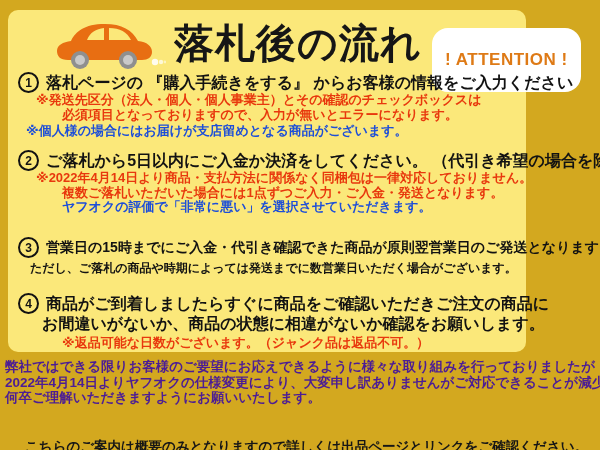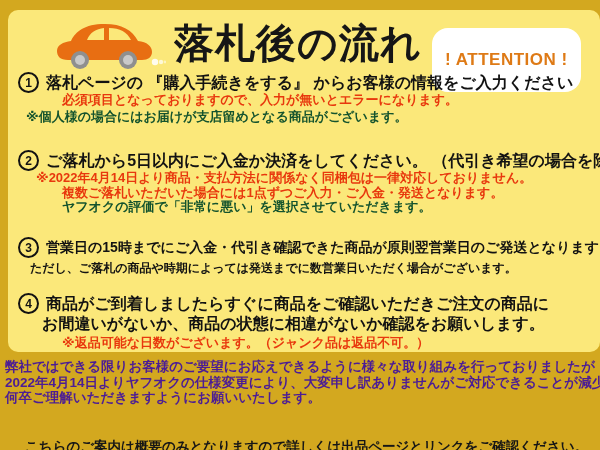--- a/index.html
+++ b/index.html
@@ -3,21 +3,21 @@
 <meta charset="utf-8">
 <style>
   html,body{margin:0;padding:0;}
   body{
     width:600px;height:450px;position:relative;overflow:hidden;
     background:#D3A81F;
     font-family:"Liberation Sans","DejaVu Sans",sans-serif;
     -webkit-font-smoothing:antialiased;
   }
   .panel{
-    position:absolute;left:8px;top:10px;width:592px;height:342px;
+    position:absolute;left:8px;top:10px;width:518px;height:342px;
     background:#FBE87A;border-radius:10px;
   }
   
   .car{position:absolute;left:46px;top:6px;width:112px;height:58px;}
   .title{
     position:absolute;left:166px;top:6px;
     font-size:40px;font-weight:900;color:#161616;letter-spacing:1px;
     white-space:nowrap;
   }
   .badge{
@@ -43,21 +43,21 @@
   .sec3 .h2{font-size:12px;margin-left:12px;}
   .num{
     flex:0 0 auto;width:17px;height:17px;border:2px solid #121212;border-radius:50%;
     display:inline-flex;align-items:center;justify-content:center;
     font-size:12px;font-weight:900;line-height:1;
   }
   .note{
     font-size:13px;font-weight:900;line-height:14.5px;white-space:nowrap;
   }
   .red{color:#E8380D;}
-  .blk{color:#14532d;}
+  .blk{color:#1d4ed8;}
   .ml-a{margin-left:8px;}   
   .ml-b{margin-left:18px;}  
   .ml-c{margin-left:44px;}  
   .mt{margin-top:2px;}
   
   .footer{
     position:absolute;left:5px;top:359px;width:592px;
     font-size:13.5px;font-weight:900;color:#4c1d95;line-height:15.5px;
     white-space:nowrap;
   }
@@ -95,20 +95,21 @@
   </svg>
 
   <div class="title">落札後の流れ</div>
   <div class="badge">! ATTENTION !</div>
 
   <div class="sec sec1">
     <div class="h">
       <span class="num">1</span>
       <span class="htext">落札ページの 『購入手続きをする』 からお客様の情報をご入力ください</span>
     </div>
+    <div class="note red ml-b">※発送先区分（法人・個人・個人事業主）とその確認のチェックボックスは</div>
     <div class="note red ml-c">必須項目となっておりますので、入力が無いとエラーになります。</div>
     <div class="note blk ml-a mt">※個人様の場合にはお届けが支店留めとなる商品がございます。</div>
   </div>
 
   <div class="sec sec2">
     <div class="h">
       <span class="num">2</span>
       <span class="htext">ご落札から5日以内にご入金か決済をしてください。 （代引き希望の場合を除く）</span>
     </div>
     <div class="note red ml-b">※2022年4月14日より商品・支払方法に関係なく同梱包は一律対応しておりません。</div>

